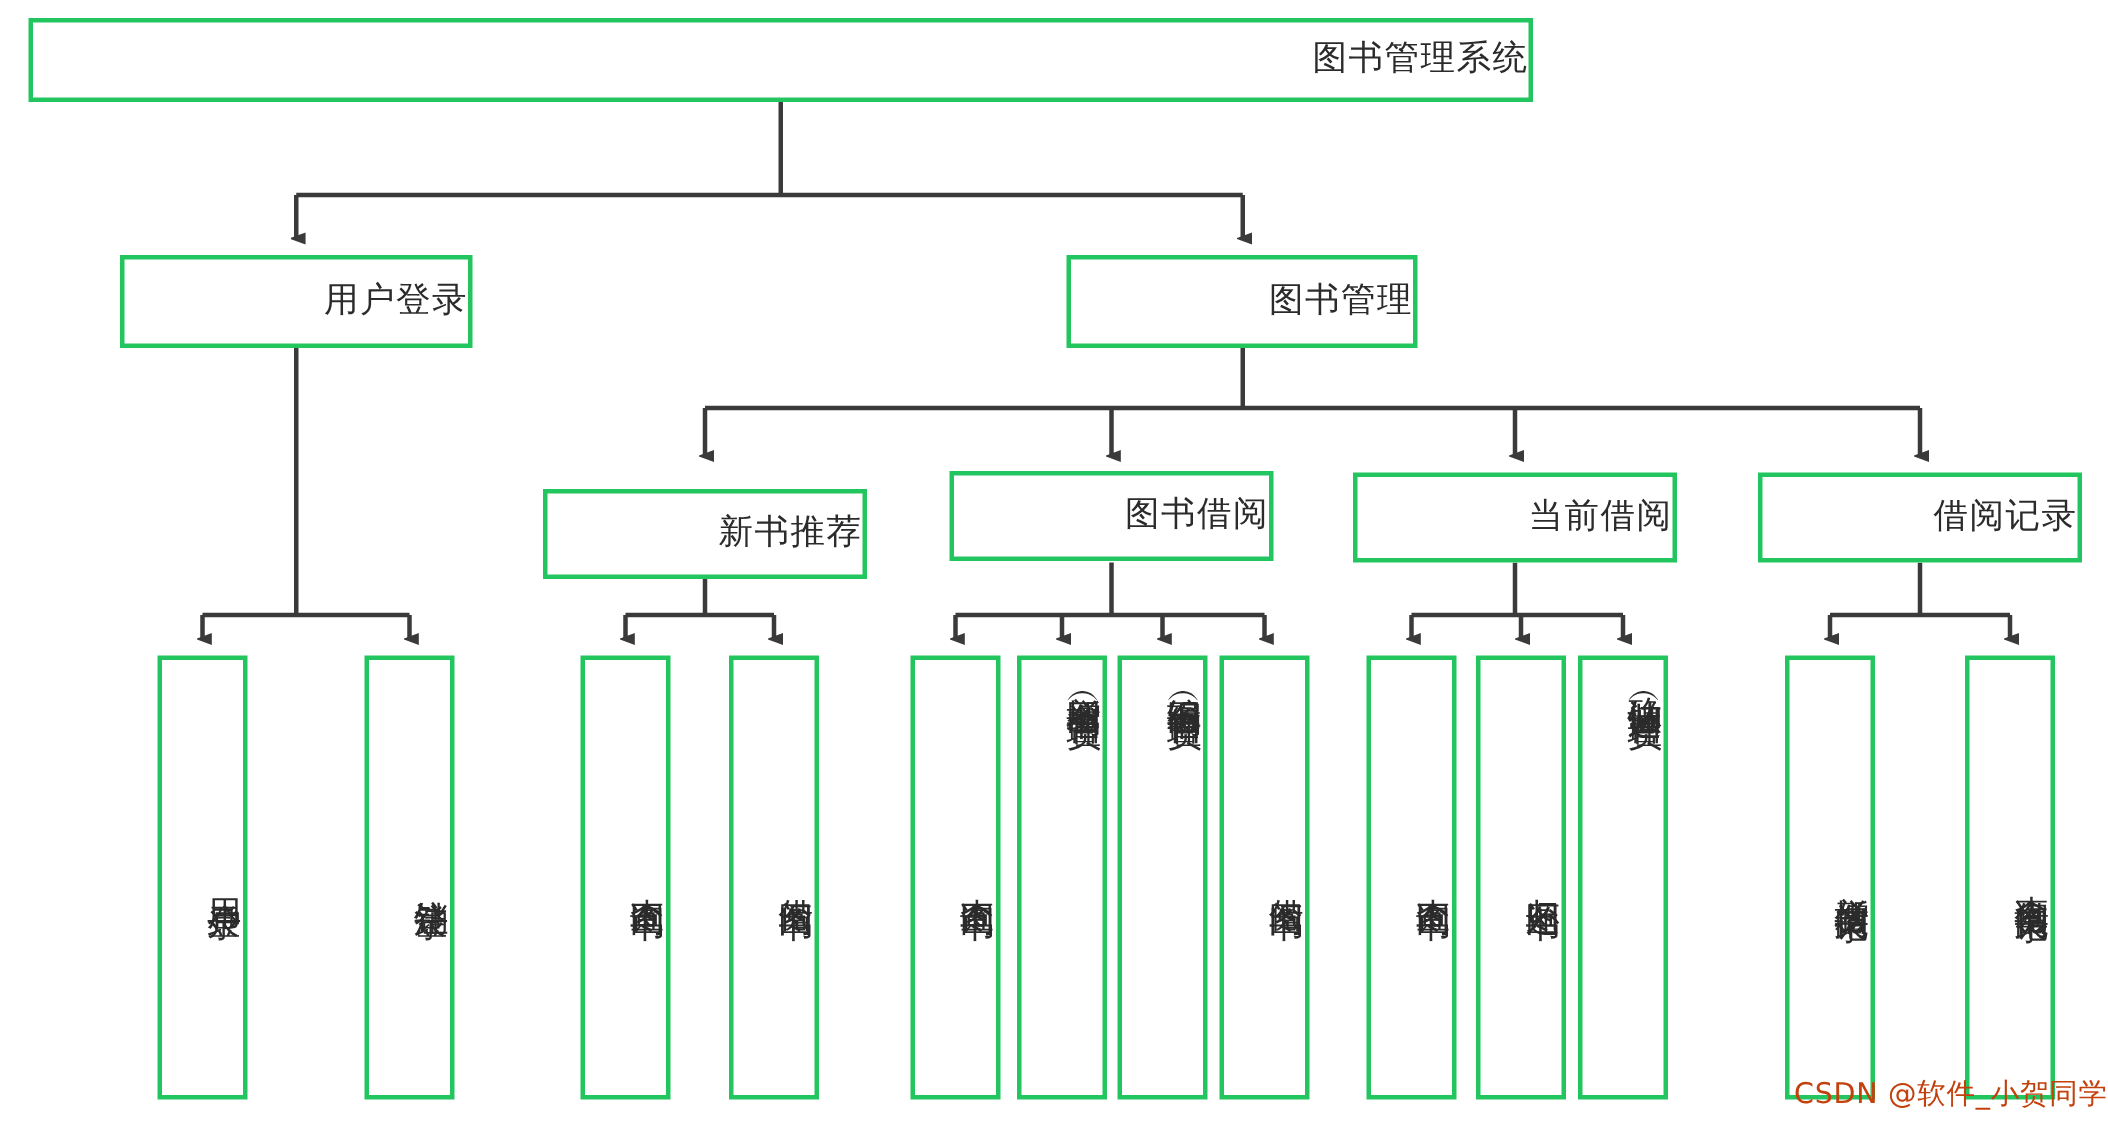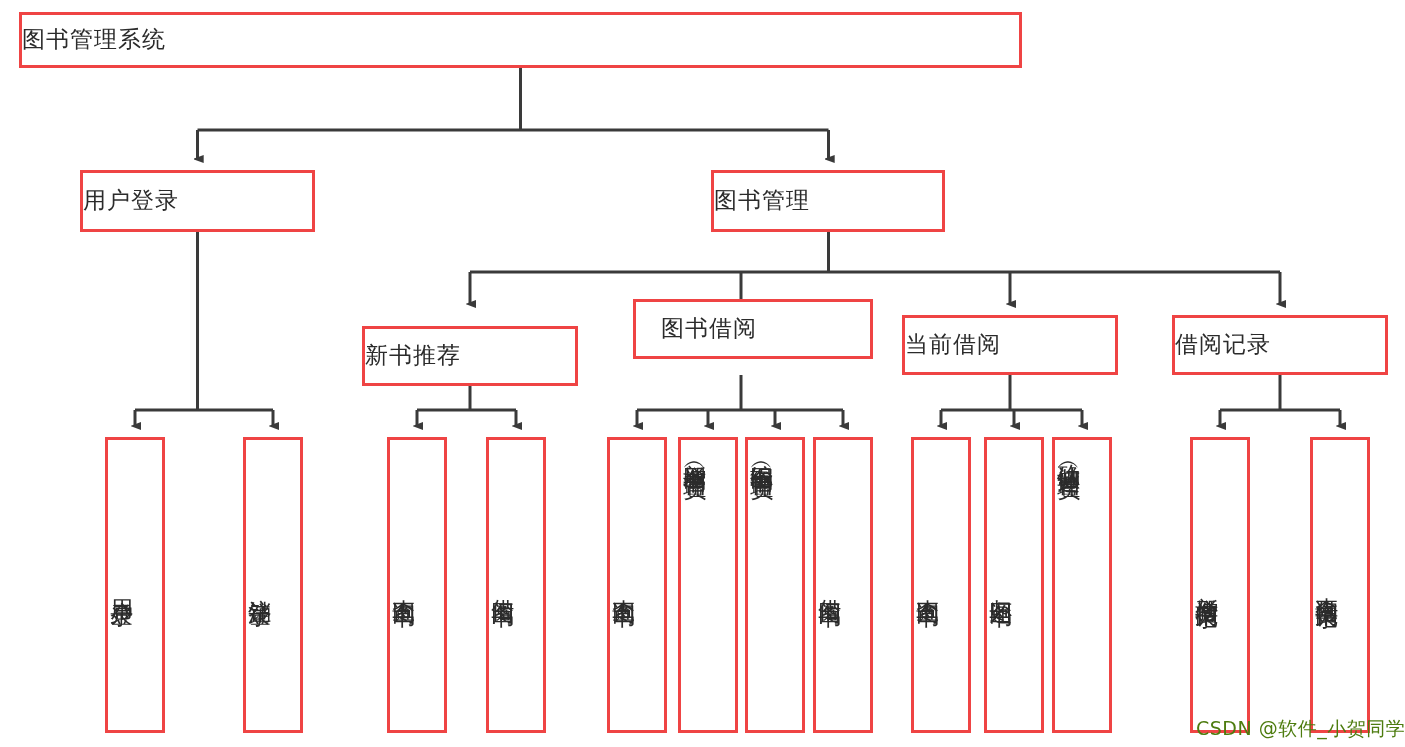--- a/index.html
+++ b/index.html
@@ -22,24 +22,24 @@
     left: 0;
     top: 0;
     width: 1405px;
     height: 747px;
     pointer-events: none;
   }
   .node {
     position: absolute;
     box-sizing: border-box;
     background: #ffffff;
-    border: 3px solid #ef4444;
+    border: 3px solid #22c55e;
     display: flex;
     align-items: center;
-    justify-content: flex-start;
+    justify-content: flex-end;
     color: #2b2b2b;
   }
   .node.h {
     font-size: 23px;
     letter-spacing: 1px;
     line-height: 1.2;
   }
   .node.leaf {
     border-width: 3px;
   }
@@ -120,21 +120,21 @@
   <div class="node h" style="left: 80px; top: 170px; width: 235px; height: 62px;">
     <span>用户登录</span>
   </div>
   <div class="node h" style="left: 711px; top: 170px; width: 234px; height: 62px;">
     <span>图书管理</span>
   </div>
 
   <div class="node h" style="left: 362px; top: 326px; width: 216px; height: 60px;">
     <span>新书推荐</span>
   </div>
-  <div class="node h" style="left: 633px; top: 299px; width: 240px; height: 60px; padding-left: 25px;">
+  <div class="node h" style="left: 633px; top: 314px; width: 216px; height: 60px; padding-left: 25px;">
     <span>图书借阅</span>
   </div>
   <div class="node h" style="left: 902px; top: 315px; width: 216px; height: 60px;">
     <span>当前借阅</span>
   </div>
   <div class="node h" style="left: 1172px; top: 315px; width: 216px; height: 60px;">
     <span>借阅记录</span>
   </div>
 
   <div class="node leaf" style="left: 105px; top: 437px; width: 60px; height: 296px;">
@@ -170,15 +170,15 @@
   <div class="node leaf align-top" style="left: 1052px; top: 437px; width: 60px; height: 296px;">
     <span class="vtext">确认归还（管理员）</span>
   </div>
   <div class="node leaf" style="left: 1190px; top: 437px; width: 60px; height: 296px;">
     <span class="vtext">新增借阅记录</span>
   </div>
   <div class="node leaf" style="left: 1310px; top: 437px; width: 60px; height: 296px;">
     <span class="vtext">查询借阅记录</span>
   </div>
 
-  <div class="watermark" style="left: 1196px; top: 716px; color: #4d7c0f;">CSDN @软件_小贺同学</div>
+  <div class="watermark" style="left: 1196px; top: 716px; color: #c2410c;">CSDN @软件_小贺同学</div>
 
 </div>
 
 </body></html>

